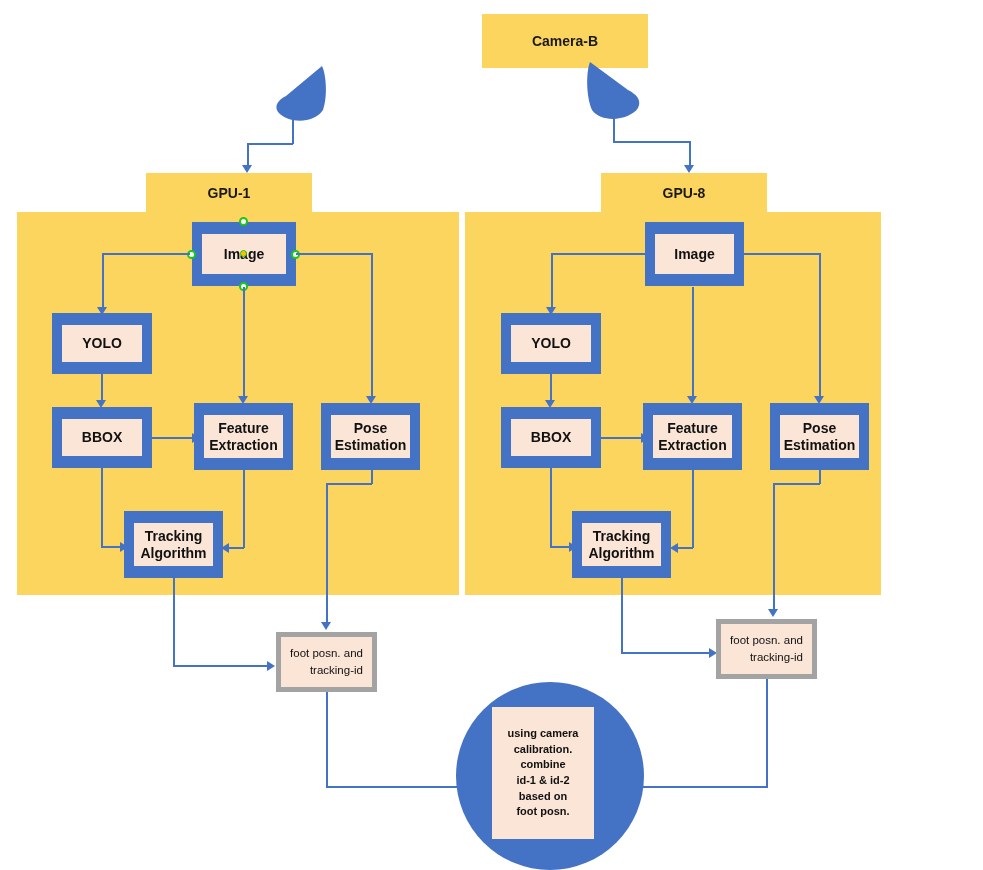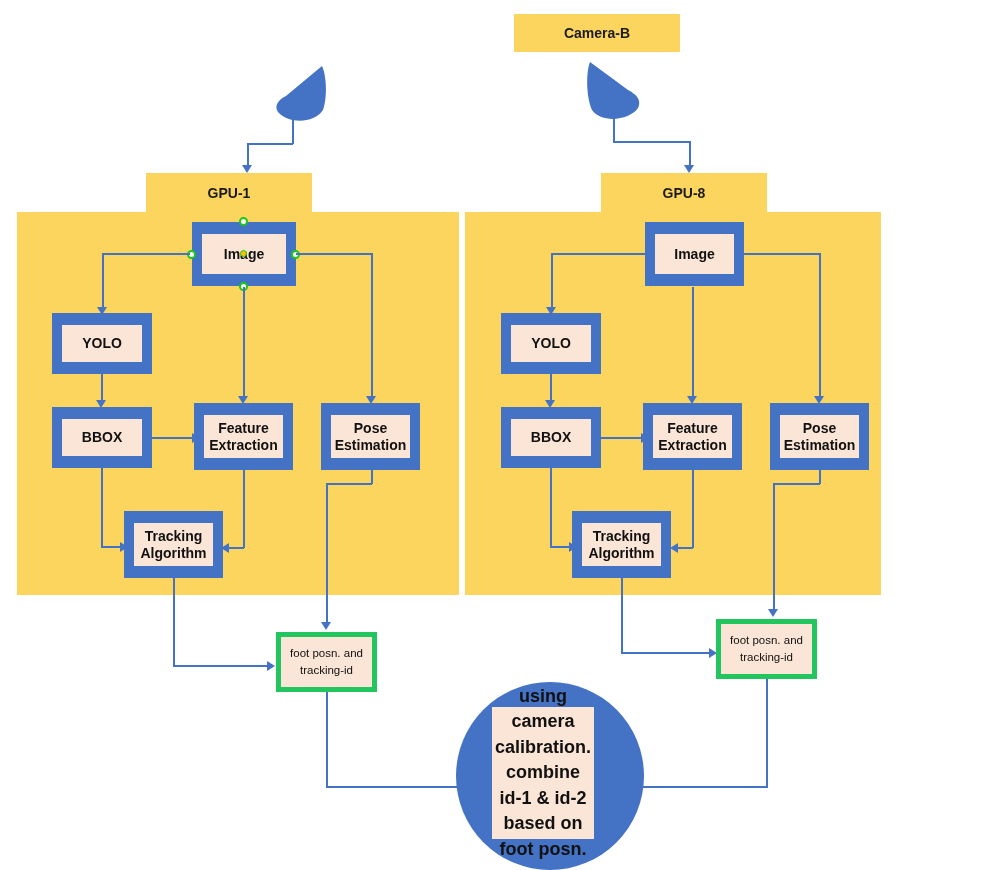--- a/index.html
+++ b/index.html
@@ -66,43 +66,43 @@
     font-size: 14px;
     line-height: 1.15;
     color: #111111;
     box-sizing: border-box;
     padding: 2px 4px;
   }
 
   
   .outbox {
     background: #FBE5D6;
-    border: 5px solid #22c55e;
-    display: flex;
-    align-items: center;
-    justify-content: center;
-    text-align: center;
+    border: 5px solid #a3a3a3;
+    display: flex;
+    align-items: center;
+    justify-content: center;
+    text-align: right;
     font-size: 11.5px;
     line-height: 1.45;
     color: #111111;
   }
 
   
   .circle {
     background: #4472C4;
     border-radius: 50%;
   }
   .circle-text {
     background: #FBE5D6;
     display: flex;
     align-items: center;
     justify-content: center;
     text-align: center;
     font-weight: bold;
-    font-size: 18px;
+    font-size: 11px;
     line-height: 1.42;
     color: #111111;
     white-space: pre-line;
   }
 
   
   .line-h { background: #4472C4; height: 1.6px; }
   .line-v { background: #4472C4; width: 1.6px; }
 
   
@@ -125,21 +125,21 @@
     box-sizing: border-box;
   }
   .cone { overflow: visible; }
 </style>
 </head>
 <body>
 
 <div id="canvas">
 
 
-  <div class="abs camera-box" style="left:514px; top:14px; width:166px; height:38px;">
+  <div class="abs camera-box" style="left:482px; top:14px; width:166px; height:54px;">
     <span>Camera-B</span>
   </div>
 
   <svg class="abs cone" style="left:266px; top:62px;" width="66" height="70" viewBox="0 0 66 70">
     <path d="M 56 4 C 60 12 62 34 57 48 C 48 62 22 62 12 50 C 8 44 12 38 20 34 Z" fill="#4472C4" stroke="none"></path>
   </svg>
 
   <svg class="abs cone" style="left:582px; top:58px;" width="70" height="74" viewBox="0 0 70 74">
     <path d="M 8 4 C 4 14 4 38 10 52 C 20 66 48 62 56 50 C 60 42 54 36 46 32 Z" fill="#4472C4" stroke="none"></path>
   </svg>

